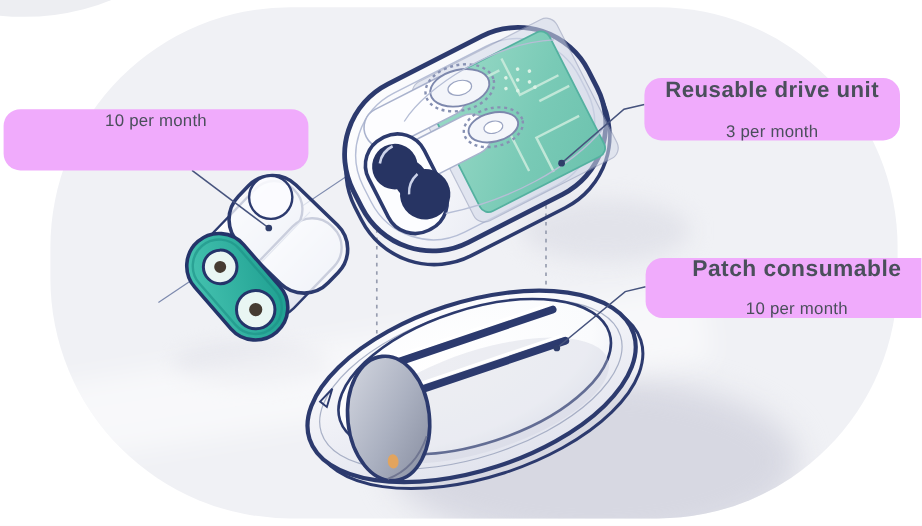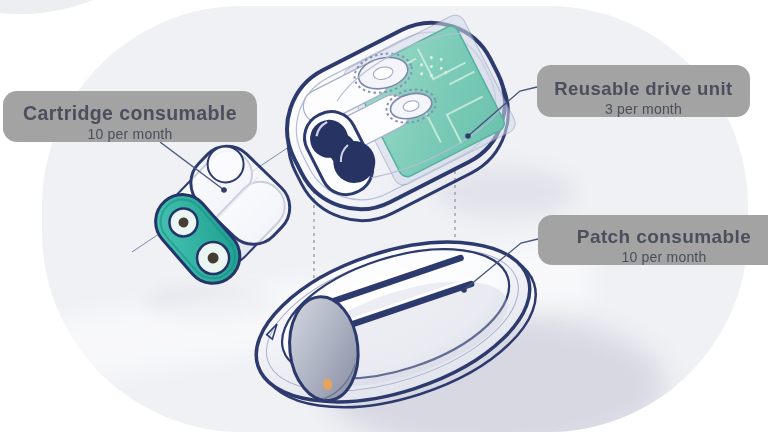--- a/index.html
+++ b/index.html
@@ -9,22 +9,22 @@
           border-radius:50%;background:#edeef2;}
   .blob{position:absolute;left:42px;top:6px;width:706px;height:426px;border-radius:200px;
           background:#f0f1f5;overflow:hidden;}
   .shadow{position:absolute;border-radius:50%;}
   .shadow.patch{left:283px;top:309px;width:340px;height:140px;background:#d7d8e2;filter:blur(13px);}
   .shadow.drive{left:393px;top:160px;width:140px;height:52px;background:#e2e3ea;filter:blur(9px);}
   .shadow.cart{left:103px;top:280px;width:130px;height:36px;background:#e3e4eb;filter:blur(7px);}
   .streak{position:absolute;left:-30px;top:275px;width:580px;height:64px;
           background:rgba(255,255,255,.5);filter:blur(10px);transform:rotate(-9deg);}
   .art{position:absolute;left:0;top:0;}
-  .callout{position:absolute;background:#a3a3a3;border-radius:14px;color:#4a4f5b;
-          display:flex;flex-direction:column;align-items:center;justify-content:flex-end;
+  .callout{position:absolute;background:#f0abfc;border-radius:14px;color:#4a4f5b;
+          display:flex;flex-direction:column;align-items:center;justify-content:space-between;
           text-align:center;line-height:1.1;}
   .callout .t{font-weight:bold;letter-spacing:.4px;}
   .callout .s{font-size:14px;margin-top:2px;letter-spacing:.2px;}
   .callout.cartridge{left:3px;top:91px;width:254px;height:51px;}
   .callout.cartridge .t{font-size:19.5px;}
   .callout.drive{left:537px;top:65px;width:213px;height:52px;}
   .callout.drive .t{font-size:18.5px;}
   .callout.patch{left:538px;top:215px;width:252px;height:50px;}
   .callout.patch .t{font-size:19px;}
 </style>
@@ -169,21 +169,20 @@
       <path d="M538,239 L521,243 L464,290"></path>
     </g>
     <g fill="#2f3d6a">
       <circle cx="224" cy="190" r="2.8"></circle>
       <circle cx="468" cy="136" r="2.8"></circle>
       <circle cx="464" cy="290" r="2.8"></circle>
     </g>
   </svg>
 
   <div class="callout cartridge">
-    <span class="t">Cartridge consumable</span>
     <span class="s">10 per month</span>
   </div>
   <div class="callout drive">
     <span class="t">Reusable drive unit</span>
     <span class="s">3 per month</span>
   </div>
   <div class="callout patch">
     <span class="t">Patch consumable</span>
     <span class="s">10 per month</span>
   </div>

